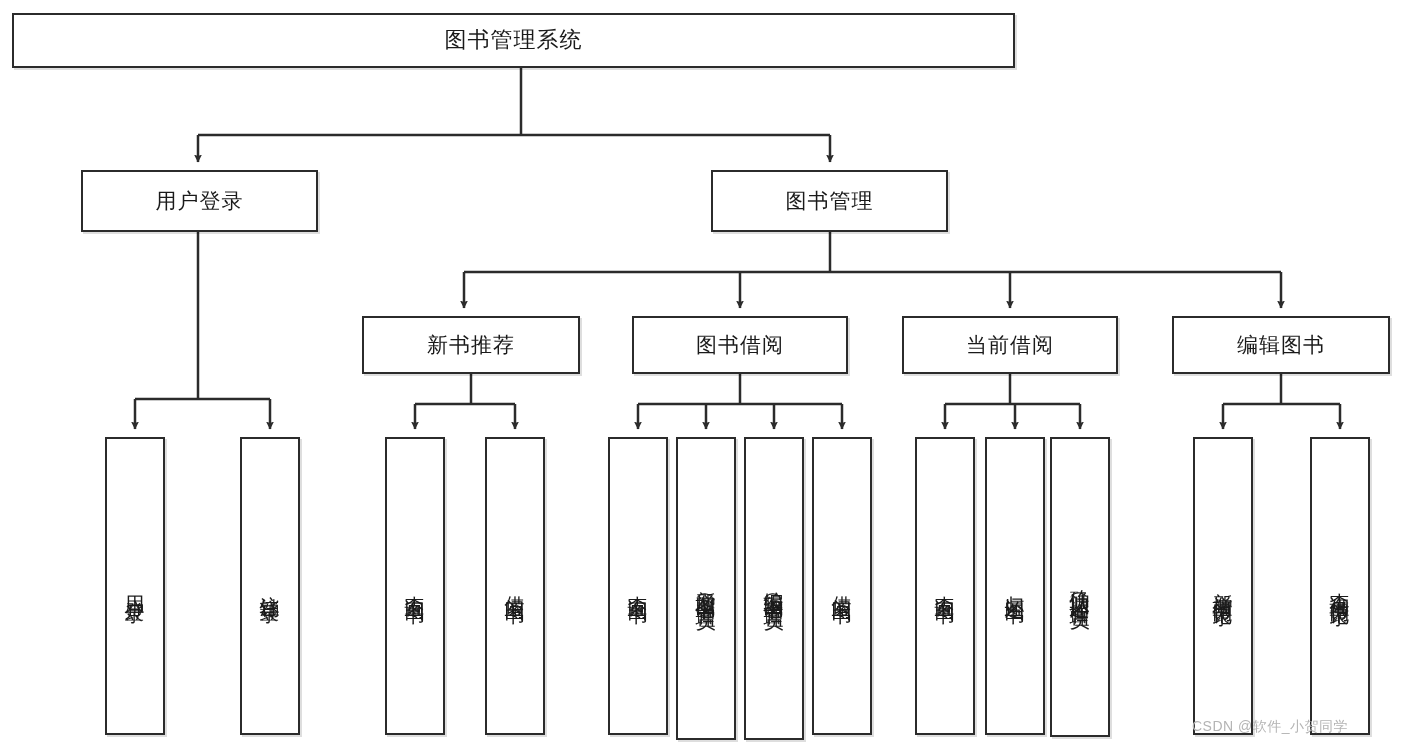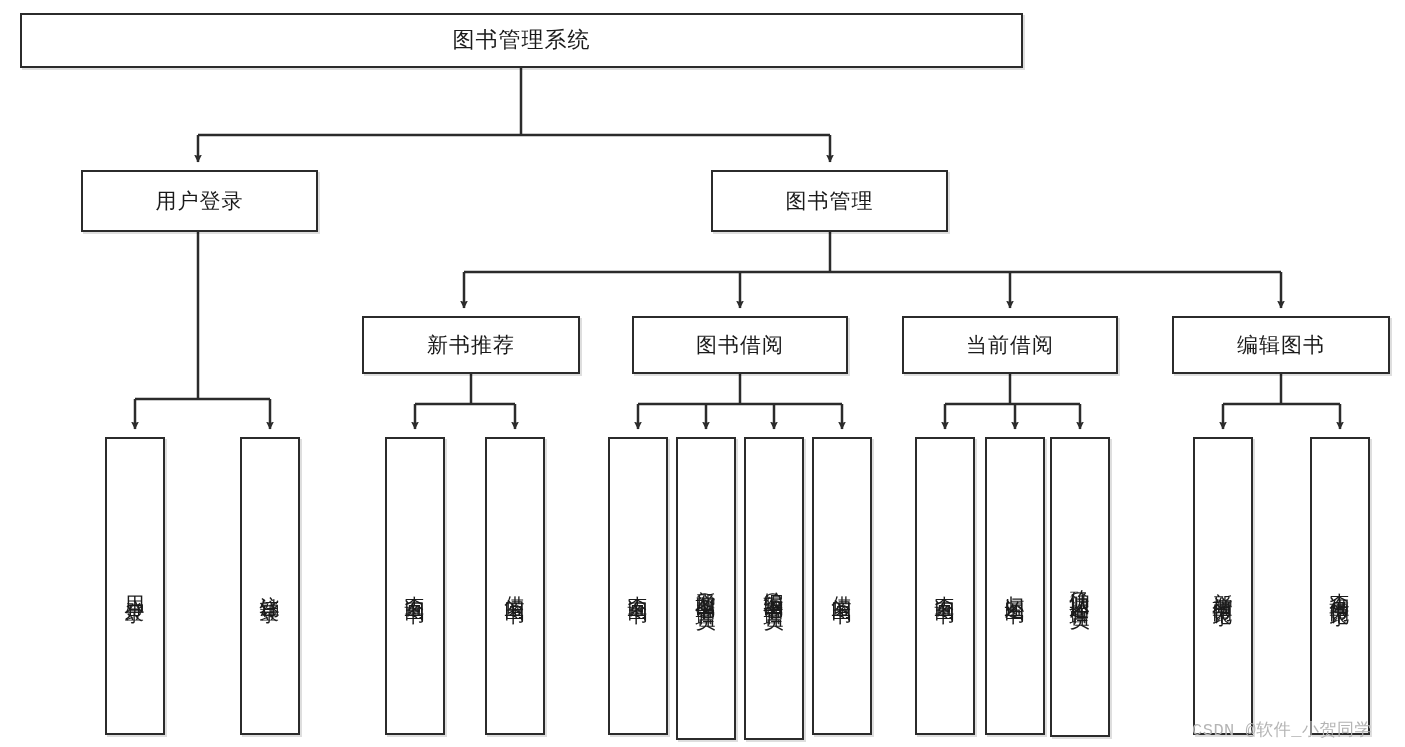--- a/index.html
+++ b/index.html
@@ -53,25 +53,24 @@
   .node.vertical .node-label {
     writing-mode: vertical-rl;
     text-orientation: upright;
     font-size: 20px;
     letter-spacing: 3px;
     line-height: 1;
   }
   .watermark {
     position: absolute;
     color: #b4b4b4;
-    font-size: 17px;
+    font-size: 14px;
     letter-spacing: 0.5px;
     white-space: nowrap;
     pointer-events: none;
-    font-family: Liberation Mono, monospace;
   }
 </style>
 </head>
 <body>
 
 <div id="diagram-root">
 
   <svg class="connectors" viewBox="0 0 1405 747" xmlns="http://www.w3.org/2000/svg">
     <defs>
       <marker id="arrowhead" markerWidth="9" markerHeight="9" refX="7.5" refY="4" orient="auto" markerUnits="userSpaceOnUse">
@@ -115,21 +114,21 @@
       <path d="M1015,404 L1015,429" marker-end="url(#arrowhead)"></path>
       <path d="M1080,404 L1080,429" marker-end="url(#arrowhead)"></path>
 
       <path d="M1281,374 L1281,404"></path>
       <path d="M1223,404 L1340,404"></path>
       <path d="M1223,404 L1223,429" marker-end="url(#arrowhead)"></path>
       <path d="M1340,404 L1340,429" marker-end="url(#arrowhead)"></path>
     </g>
   </svg>
 
-  <div class="node root horizontal" style="left:20px; top:13px; width:1003px; height:55px;">
+  <div class="node root horizontal" style="left:12px; top:13px; width:1003px; height:55px;">
     <span class="node-label">图书管理系统</span>
   </div>
 
   <div class="node horizontal" style="left:81px; top:170px; width:237px; height:62px;">
     <span class="node-label">用户登录</span>
   </div>
   <div class="node horizontal" style="left:711px; top:170px; width:237px; height:62px;">
     <span class="node-label">图书管理</span>
   </div>
 

